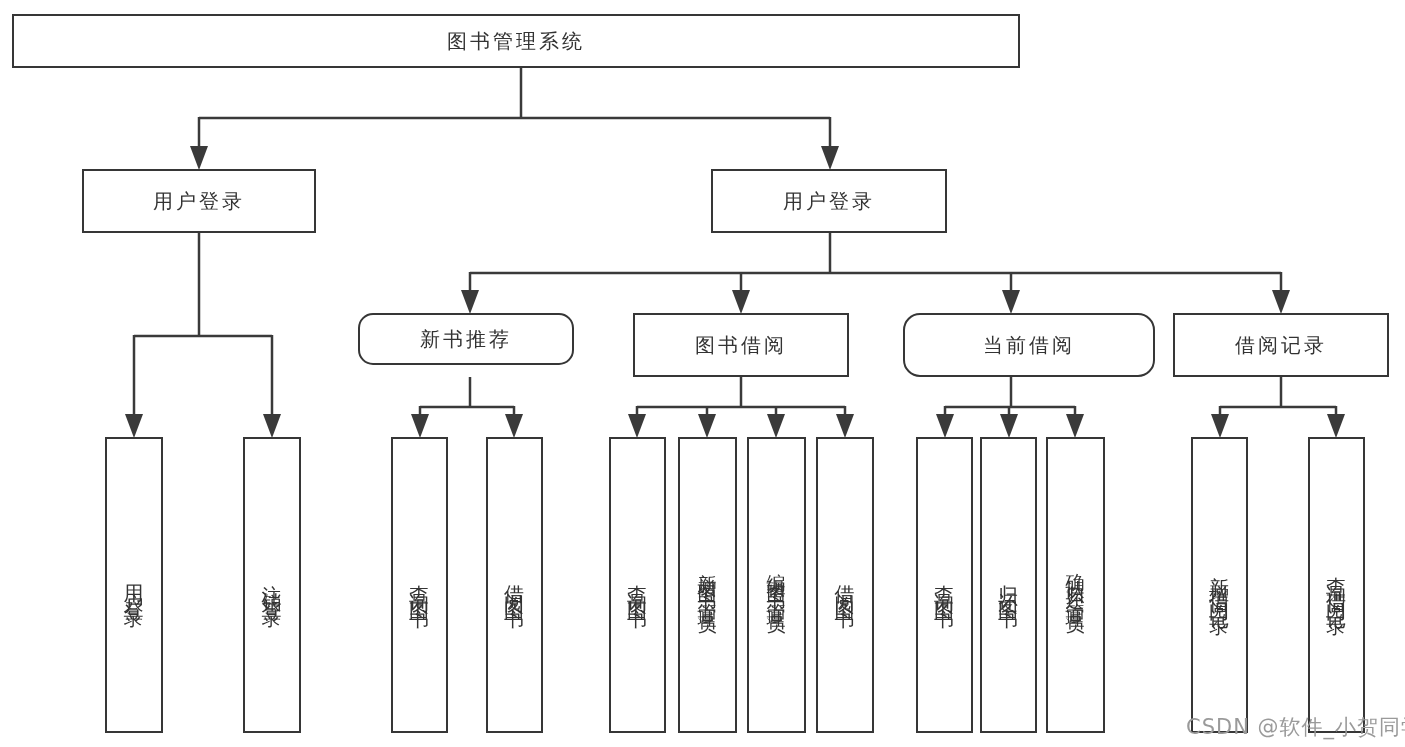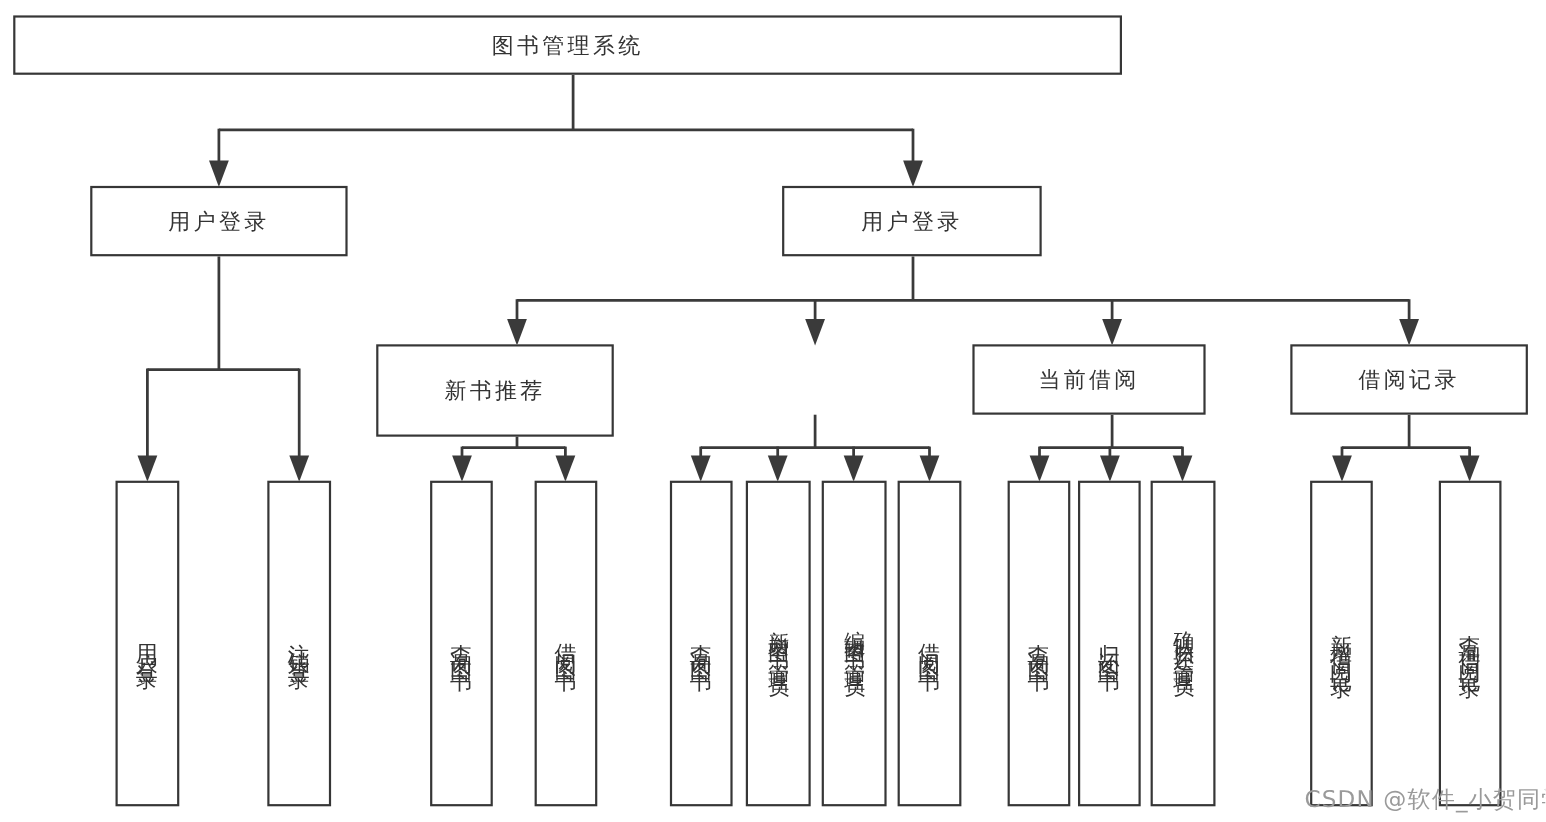--- a/index.html
+++ b/index.html
@@ -92,22 +92,23 @@
       <polygon points="1220,438 1211,414 1229,414"></polygon>
       <polygon points="1336,438 1327,414 1345,414"></polygon>
     </g>
   </svg>
 
   <div class="node h-node" style="left:12px;top:14px;width:1008px;height:54px;font-family:Liberation Mono, monospace;">图书管理系统</div>
 
   <div class="node h-node" style="left:82px;top:169px;width:234px;height:64px;">用户登录</div>
   <div class="node h-node" style="left:711px;top:169px;width:236px;height:64px;">用户登录</div>
 
-  <div class="node h-node" style="left:342px;top:313px;width:216px;height:84px;">新书推荐</div>
-  <div class="node h-node" style="left:884px;top:313px;width:212px;height:64px;">当前借阅</div>
+  <div class="node h-node" style="left:358px;top:313px;width:216px;height:52px;border-radius:15px;">新书推荐</div>
+  <div class="node h-node" style="left:633px;top:313px;width:216px;height:64px;">图书借阅</div>
+  <div class="node h-node" style="left:903px;top:313px;width:252px;height:64px;border-radius:17px;">当前借阅</div>
   <div class="node h-node" style="left:1173px;top:313px;width:216px;height:64px;">借阅记录</div>
 
   <div class="node v-node" style="left:105px;top:437px;width:58px;height:296px;">用户登录</div>
   <div class="node v-node" style="left:243px;top:437px;width:58px;height:296px;">注销登录</div>
 
   <div class="node v-node" style="left:391px;top:437px;width:57px;height:296px;">查询图书</div>
   <div class="node v-node" style="left:486px;top:437px;width:57px;height:296px;">借阅图书</div>
 
   <div class="node v-node" style="left:609px;top:437px;width:57px;height:296px;">查询图书</div>
   <div class="node v-node long" style="left:678px;top:437px;width:59px;height:296px;">新增图书（管理员）</div>

